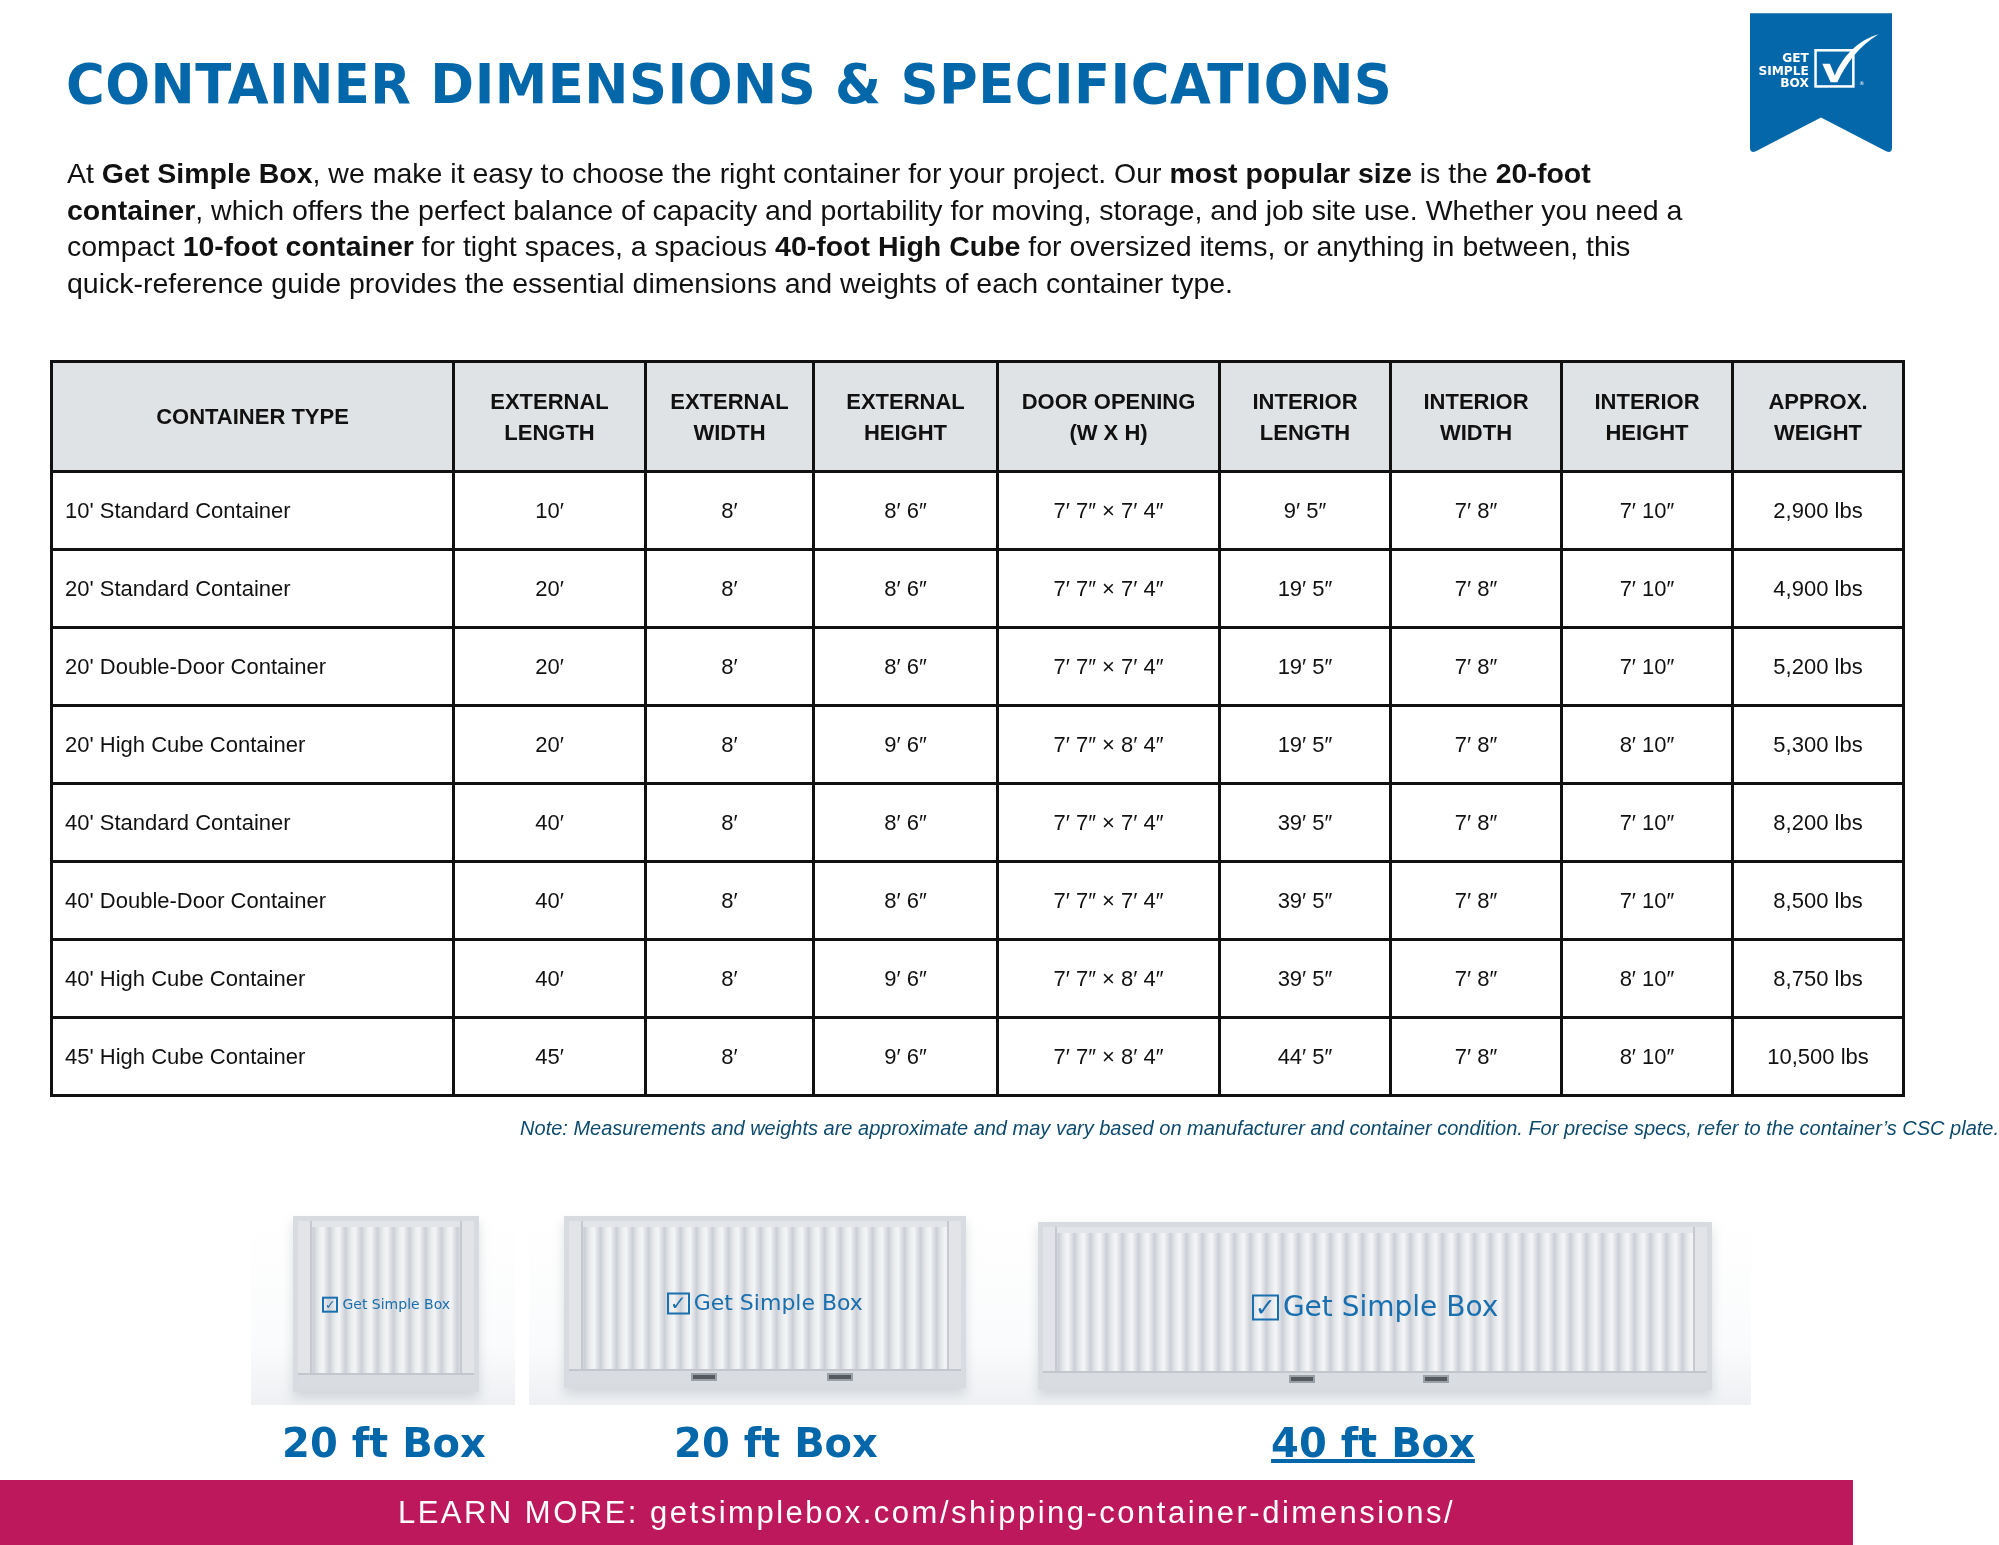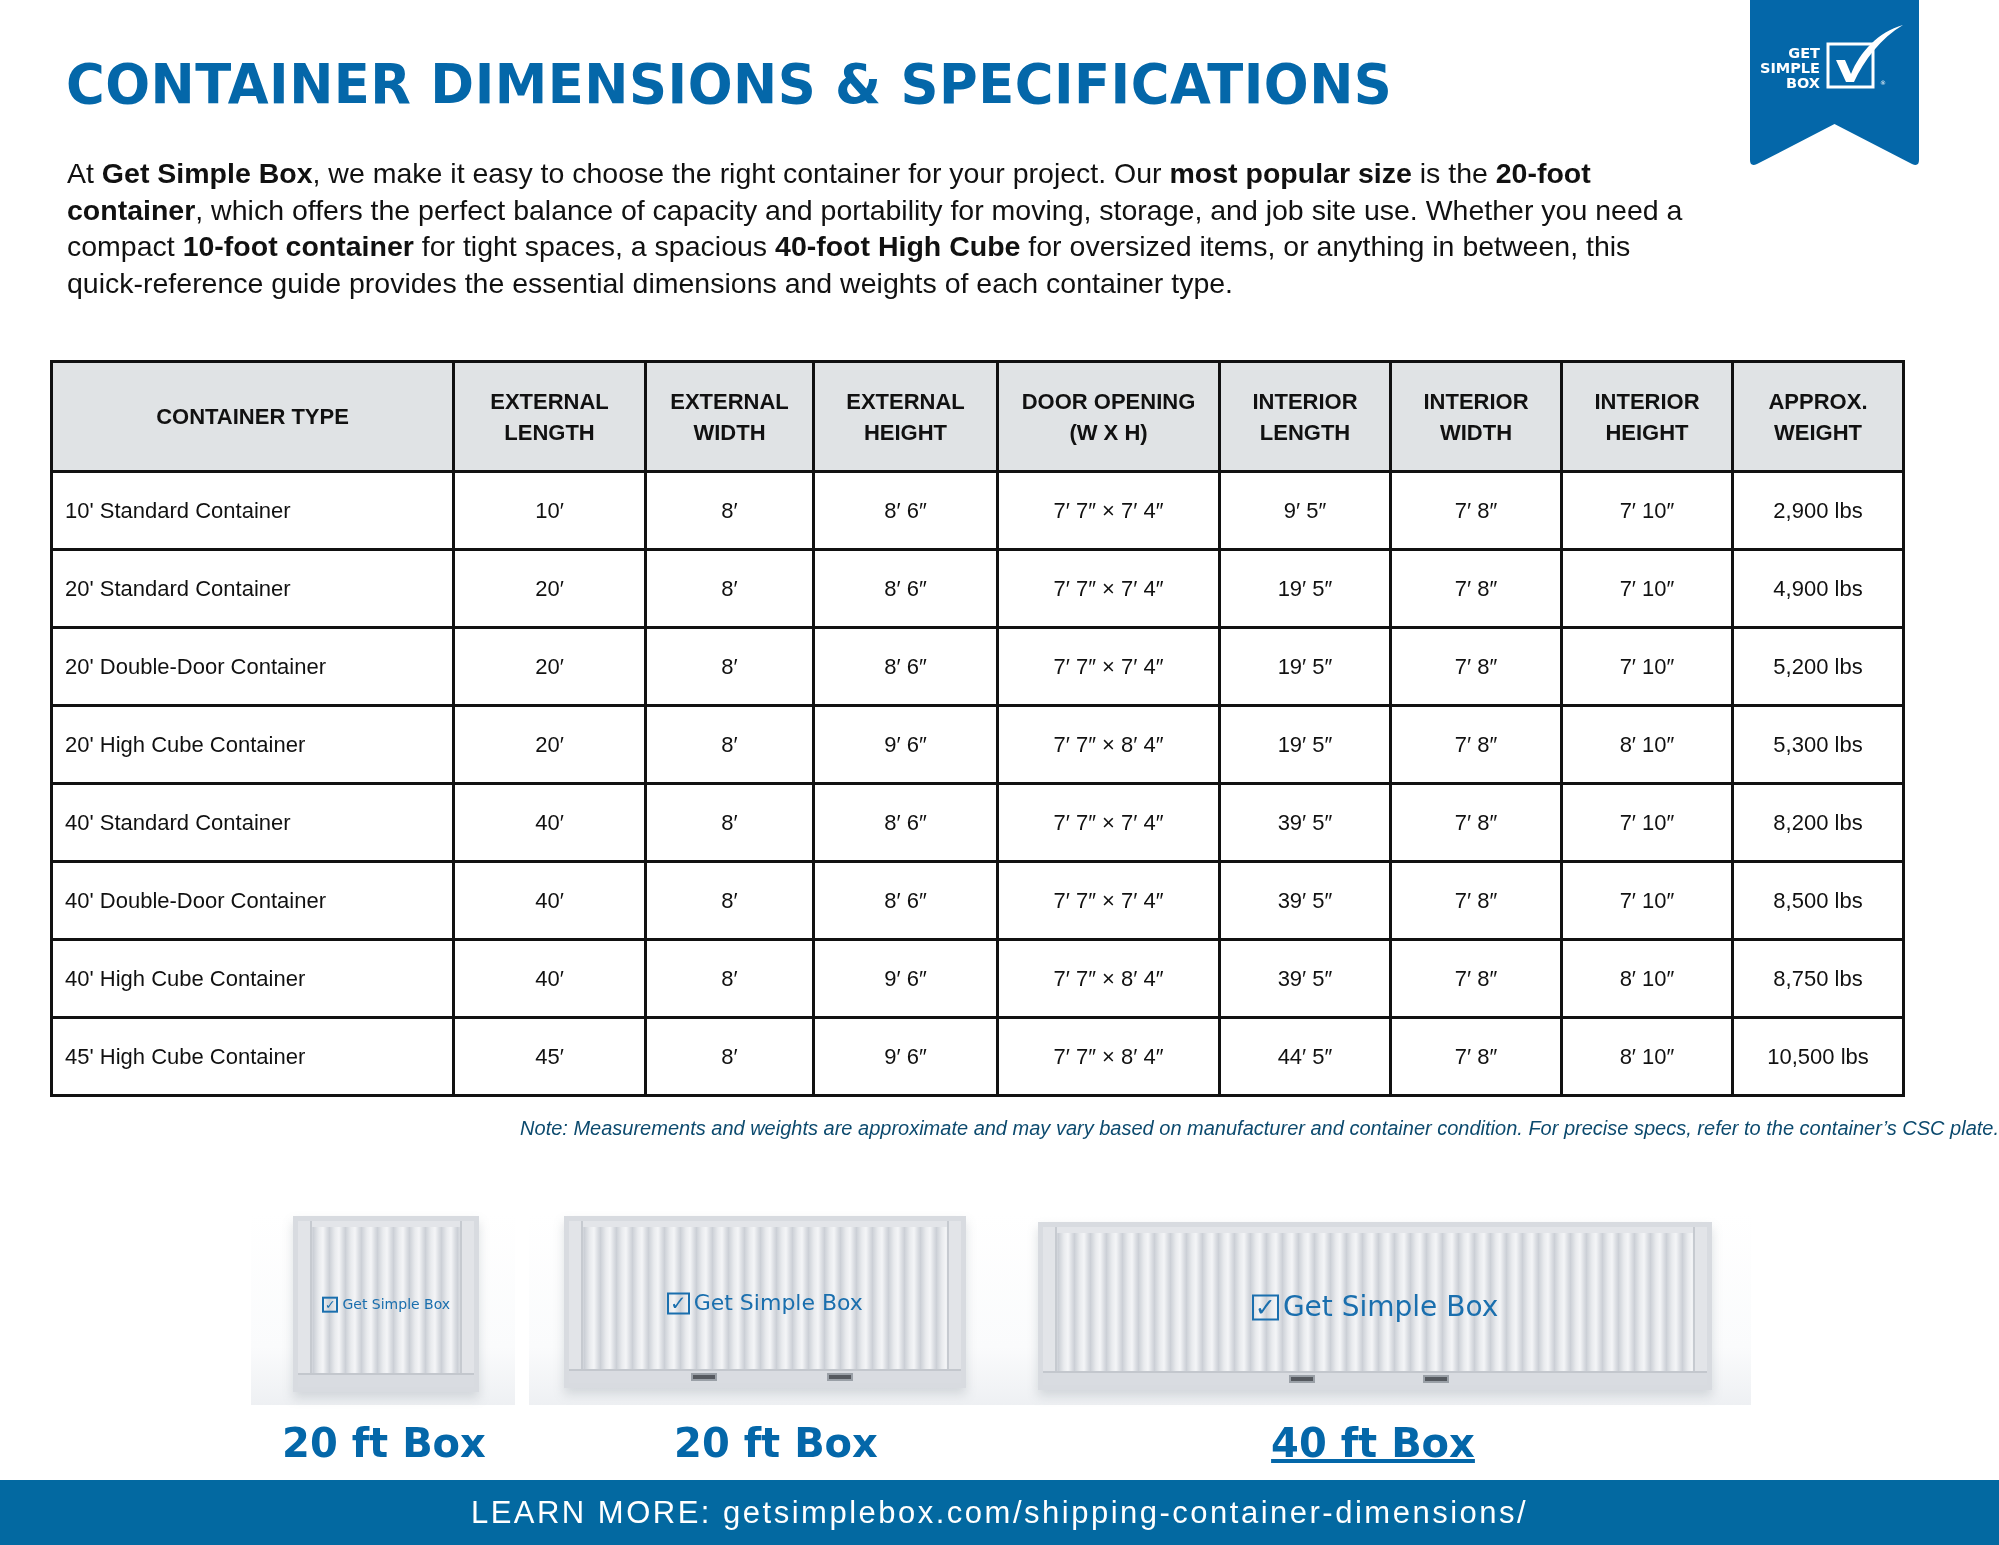--- a/index.html
+++ b/index.html
@@ -7,21 +7,21 @@
   body { position: relative; font-family: "Liberation Sans", "DejaVu Sans", sans-serif; color: #111; }
 
   .title {
     position: absolute; left: 66px; top: 52px;
     font-family: "DejaVu Sans", sans-serif; font-weight: bold;
     font-size: 55px; letter-spacing: 0.5px; color: #0467a9; white-space: nowrap;
     transform-origin: left top; transform: scaleX(0.96);
   }
 
   .badge {
-    position: absolute; left: 1750px; top: 0; width: 169px; height: 167px;
+    position: absolute; left: 1750px; top: 0; width: 142px; height: 167px;
   }
   .badge svg { width: 100%; height: 100%; display: block; }
 
   .intro {
     position: absolute; left: 67px; top: 155px; width: 1640px;
     font-size: 28.5px; line-height: 36.5px; color: #111;
   }
   .intro b { font-weight: bold; }
 
   .spec-table {
@@ -77,22 +77,22 @@
     display: inline-block; border: 2px solid #1a6fae; line-height: 0.9; padding: 0 1px; margin-right: 4px;
     font-size: 0.9em; vertical-align: middle;
   }
 
   .box-label {
     position: absolute; top: 1420px; width: 300px; text-align: center;
     font-family: "DejaVu Sans", sans-serif; font-weight: bold; font-size: 40px; color: #0467a9;
   }
 
   .footer {
-    position: absolute; left: 0; top: 1480px; width: 1999px; height: 65px;
-    background: #0369a1; color: #fff; text-align: center;
+    position: absolute; left: 0; top: 1480px; width: 1853px; height: 65px;
+    background: #be185d; color: #fff; text-align: center;
     font-size: 31px; line-height: 65px; letter-spacing: 2.5px;
   }
 </style>
 </head>
 <body>
 
 <div class="title">CONTAINER DIMENSIONS &amp; SPECIFICATIONS</div>
 
 <div class="badge">
   <svg viewBox="0 0 169 167">

